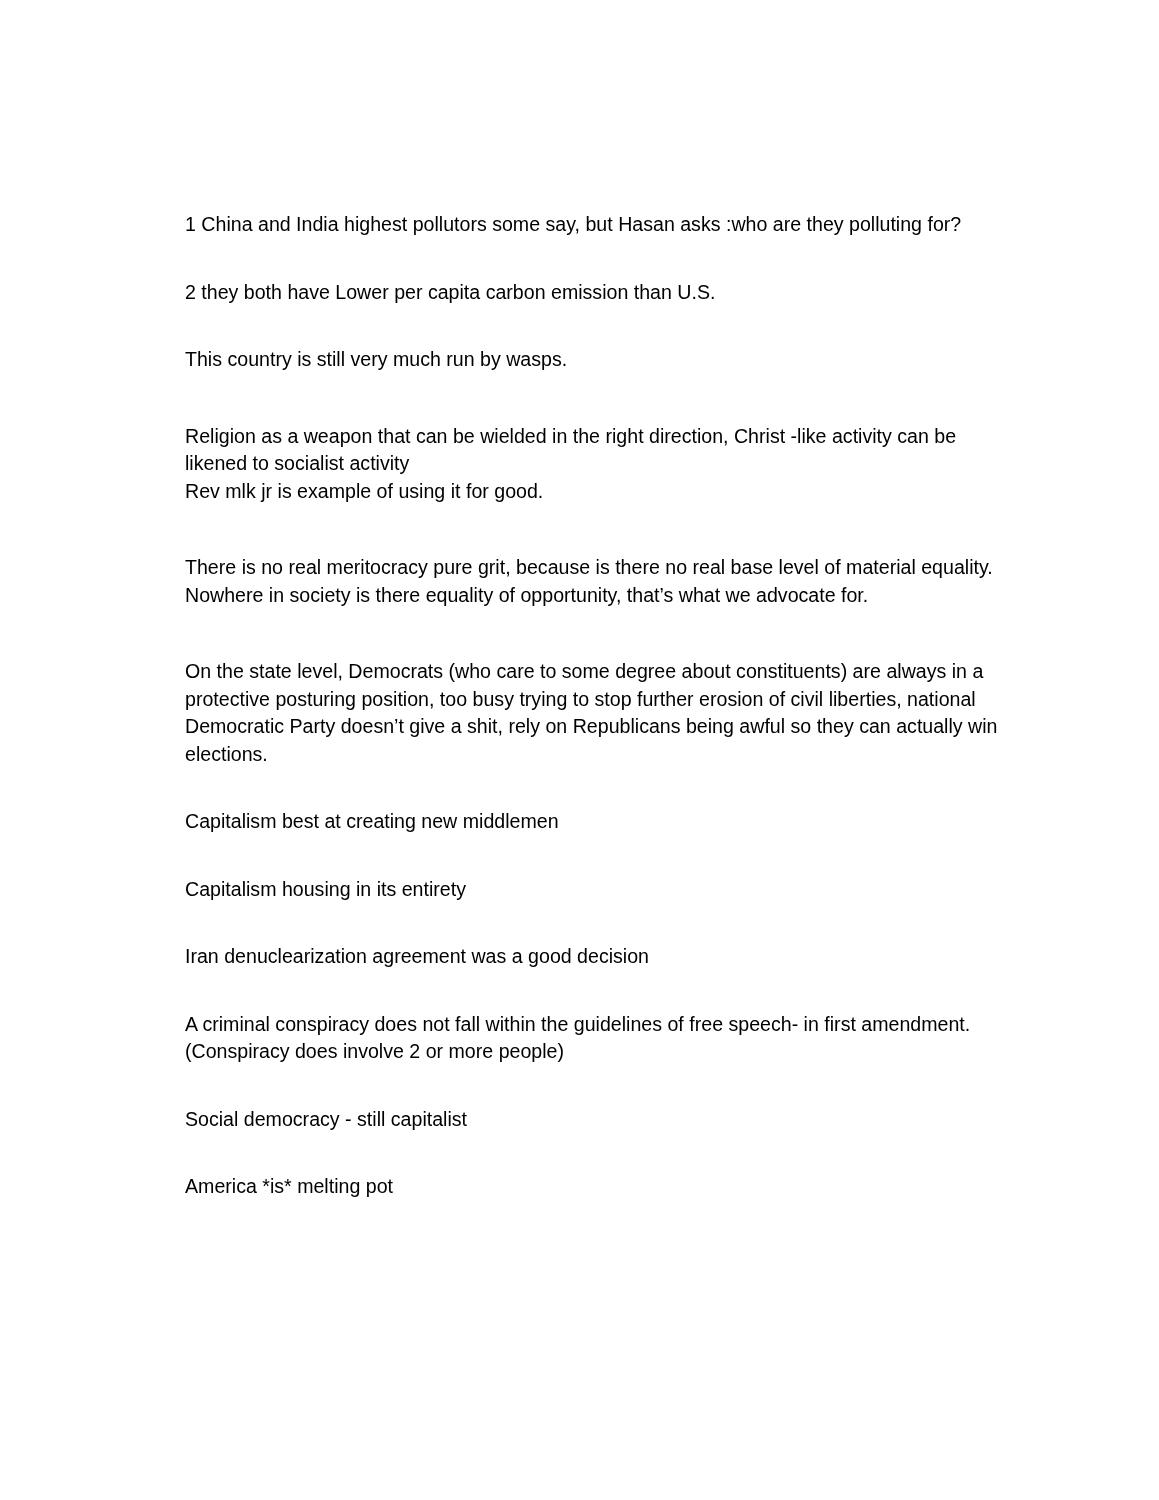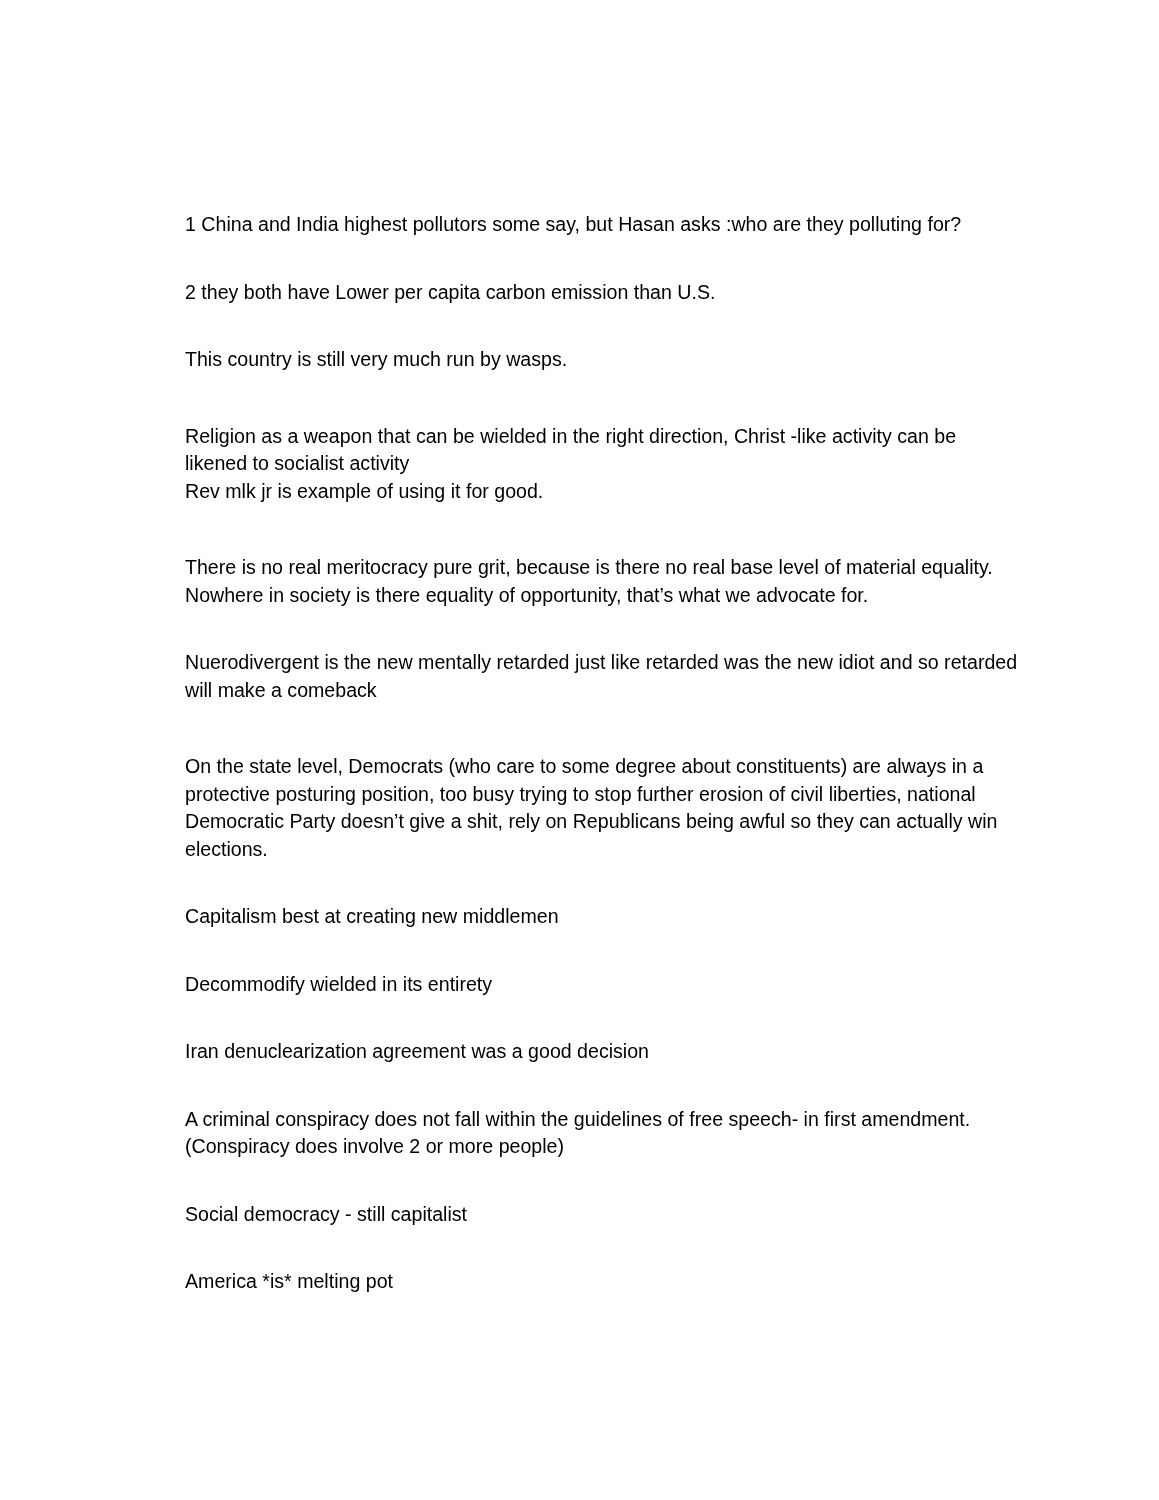--- a/index.html
+++ b/index.html
@@ -36,27 +36,25 @@
 <div class="page">
   <div class="doc-content">
     <p class="para">1 China and India highest pollutors some say, but Hasan asks :who are they polluting for?</p>
     <p class="para gap-1">2 they both have Lower per capita carbon emission than U.S.</p>
     <p class="para gap-1">This country is still very much run by wasps.</p>
     <p class="para gap-2">Religion as a weapon that can be wielded in the right direction, Christ -like activity can be
 likened to socialist activity
 Rev mlk jr is example of using it for good.</p>
     <p class="para gap-2">There is no real meritocracy pure grit, because is there no real base level of material equality.
 Nowhere in society is there equality of opportunity, that’s what we advocate for.</p>
-    <p class="para gap-1">Nuerodivergent is the new mentally retarded just like retarded was the new idiot and so retarded
-will make a comeback</p>
     <p class="para gap-2">On the state level, Democrats (who care to some degree about constituents) are always in a
 protective posturing position, too busy trying to stop further erosion of civil liberties, national
 Democratic Party doesn’t give a shit, rely on Republicans being awful so they can actually win
 elections.</p>
     <p class="para gap-1">Capitalism best at creating new middlemen</p>
-    <p class="para gap-1">Decommodify wielded in its entirety</p>
+    <p class="para gap-1">Capitalism housing in its entirety</p>
     <p class="para gap-1">Iran denuclearization agreement was a good decision</p>
     <p class="para gap-1">A criminal conspiracy does not fall within the guidelines of free speech- in first amendment.
 (Conspiracy does involve 2 or more people)</p>
     <p class="para gap-1">Social democracy - still capitalist</p>
     <p class="para gap-1">America *is* melting pot</p>
   </div>
 </div>
 
 </body></html>

